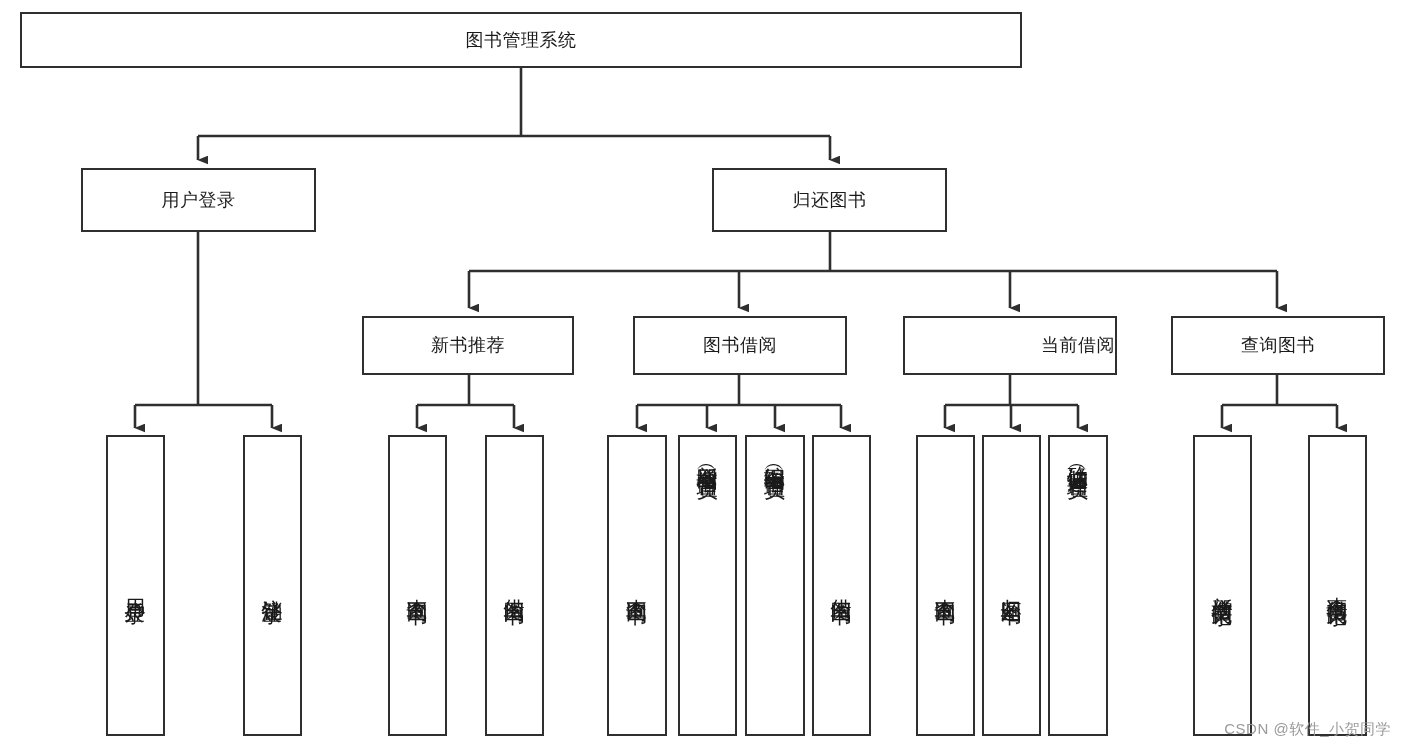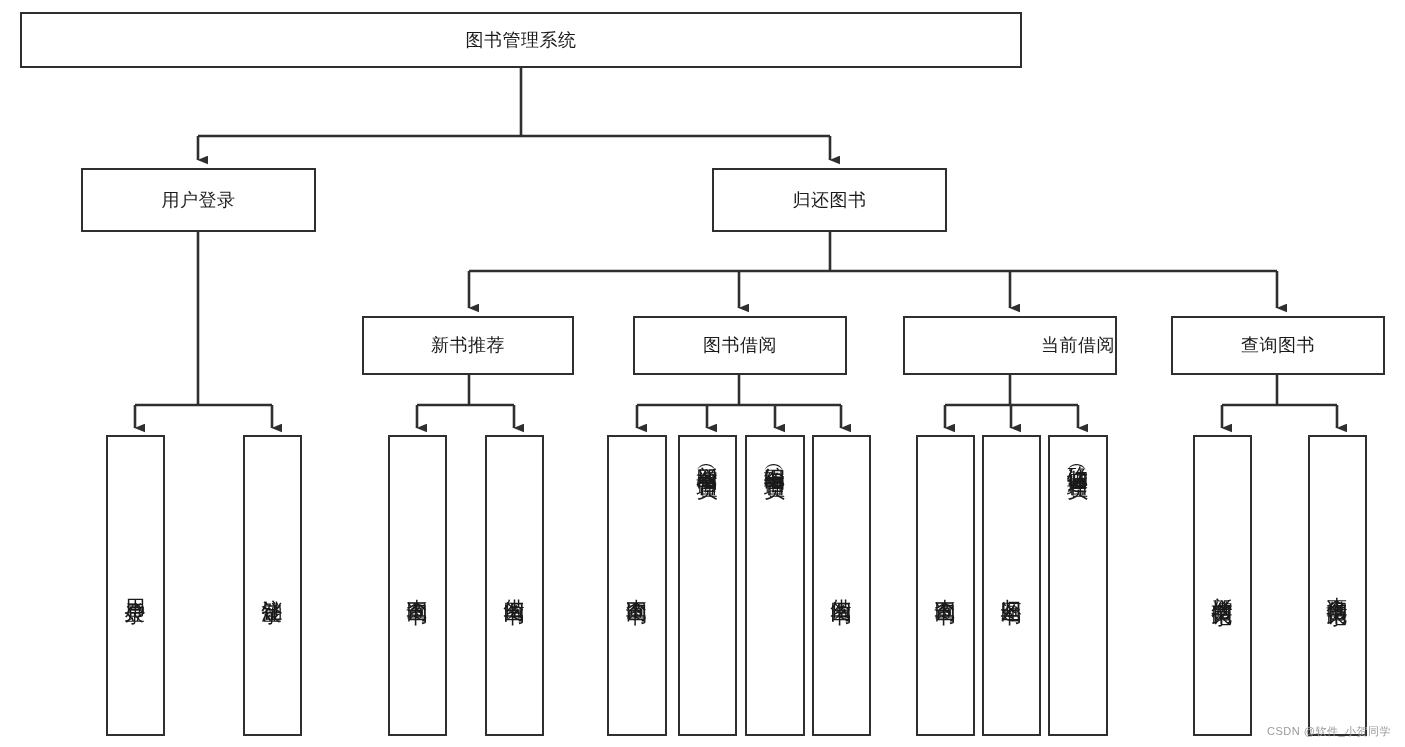--- a/index.html
+++ b/index.html
@@ -59,21 +59,21 @@
     display: block;
   }
   .node.vertical.centered {
     align-items: center;
     padding-top: 0;
   }
   .watermark {
     position: absolute;
     right: 14px;
     bottom: 8px;
-    font-size: 11px;
+    font-size: 15px;
     color: #9a9a9a;
     white-space: pre;
     letter-spacing: 0.5px;
   }
 </style>
 </head>
 <body>
 
 <div id="diagram-root">
 

